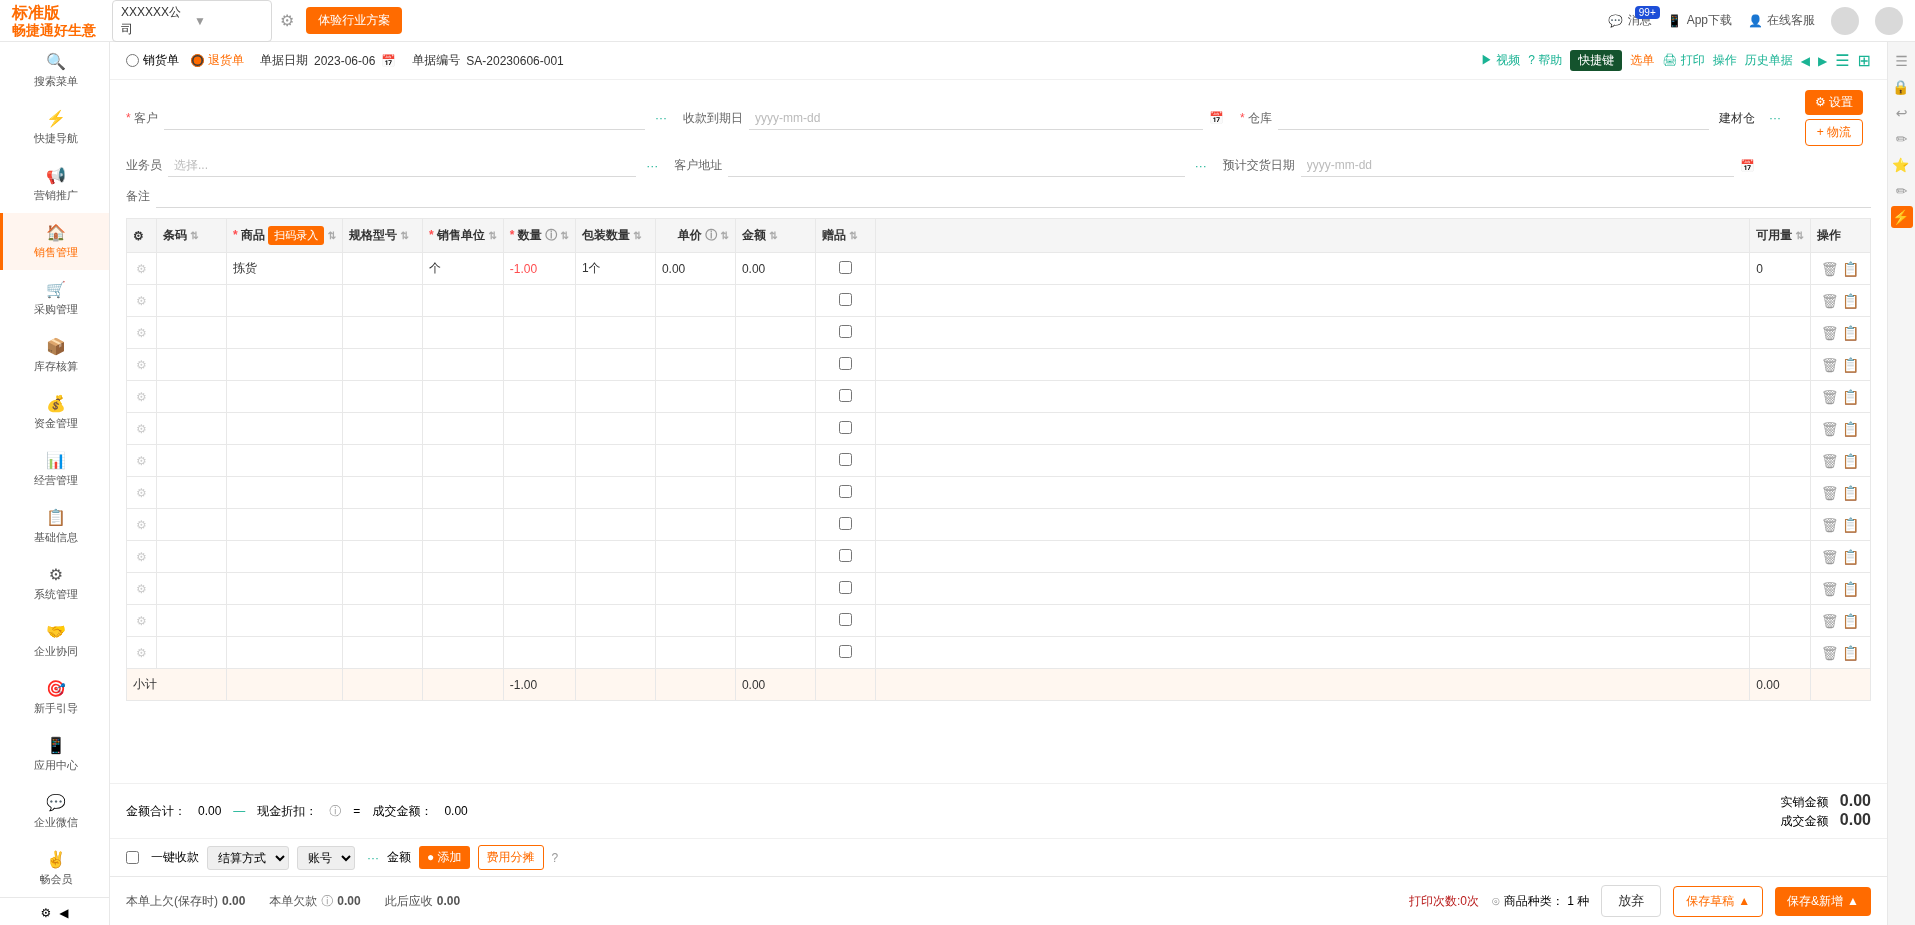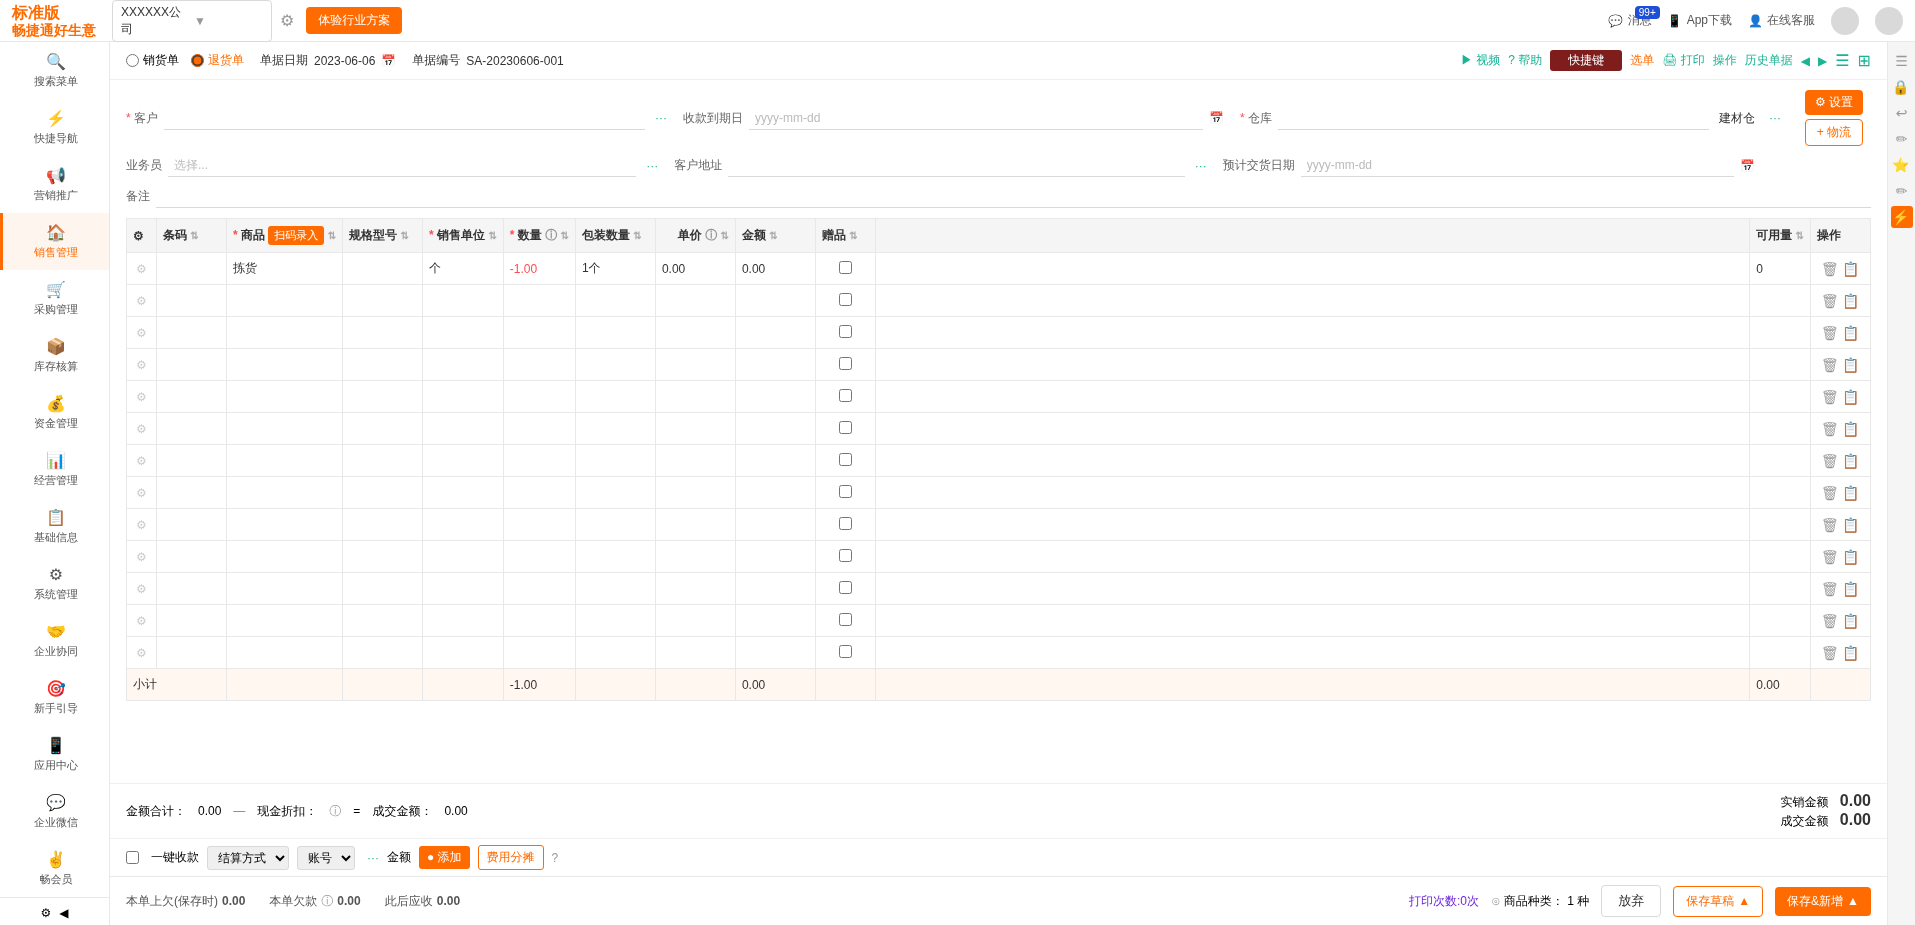--- a/index.html
+++ b/index.html
@@ -89,21 +89,21 @@
     .payment-checkbox { margin-right: 4px; }
     .payment-select { border: 1px solid #d9d9d9; border-radius: 3px; padding: 3px 6px; }
     .add-btn { background: #ff6b00; color: #fff; border: none; border-radius: 3px; padding: 3px 8px; cursor: pointer; }
     .expense-btn { background: #fff; color: #ff6b00; border: 1px solid #ff6b00; border-radius: 3px; padding: 3px 8px; cursor: pointer; }
 
     
     .bottom-bar { padding: 8px 16px; border-top: 1px solid #e8e8e8; display: flex; align-items: center; background: #fff; flex-shrink: 0; }
     .bottom-info { display: flex; gap: 24px; color: #555; }
     .bottom-info span { display: flex; align-items: center; gap: 4px; }
     .bottom-right { margin-left: auto; display: flex; align-items: center; gap: 12px; }
-    .print-info { color: #6d28d9; }
+    .print-info { color: #b91c1c; }
     .action-btn { border: 1px solid #d9d9d9; background: #fff; color: #333; border-radius: 4px; padding: 6px 16px; cursor: pointer; font-size: 13px; }
     .save-draft-btn { background: #fff; color: #ff6b00; border: 1px solid #ff6b00; border-radius: 4px; padding: 6px 12px; cursor: pointer; font-size: 13px; display: flex; align-items: center; gap: 4px; }
     .save-new-btn { background: #ff6b00; color: #fff; border: none; border-radius: 4px; padding: 6px 12px; cursor: pointer; font-size: 13px; display: flex; align-items: center; gap: 4px; }
 
     
     .right-panel { width: 28px; background: #f5f5f5; border-left: 1px solid #e8e8e8; display: flex; flex-direction: column; align-items: center; gap: 4px; padding: 8px 2px; flex-shrink: 0; }
     .right-panel-icon { width: 22px; height: 22px; display: flex; align-items: center; justify-content: center; color: #999; cursor: pointer; font-size: 14px; border-radius: 3px; }
     .right-panel-icon.active { background: #ff6b00; color: #fff; }
 
     .info-icon { color: #999; cursor: pointer; font-size: 12px; }
@@ -235,21 +235,21 @@
           <span class="date-value">2023-06-06</span>
           <span style="color:#1ab394;">📅</span>
         </div>
         <div class="date-field">
           <span class="date-label">单据编号</span>
           <span class="date-value">SA-20230606-001</span>
         </div>
         <div class="form-header-right">
           <span class="header-action">▶ 视频</span>
           <span class="header-action">? 帮助</span>
-          <span class="header-action" style="background:#7f1d1d;color:#fff;padding:2px 18px;border-radius:3px;">快捷键</span>
+          <span class="header-action" style="background:#14532d;color:#fff;padding:2px 8px;border-radius:3px;">快捷键</span>
           <span class="header-action" style="color:#ff6b00;">选单</span>
           <span class="header-action">🖨 打印</span>
           <span class="header-action">操作</span>
           <span class="header-action">历史单据</span>
           <span>◀</span>
           <span>▶</span>
           <span style="font-size:16px;">☰</span>
           <span style="font-size:16px;">⊞</span>
         </div>
       </div>

